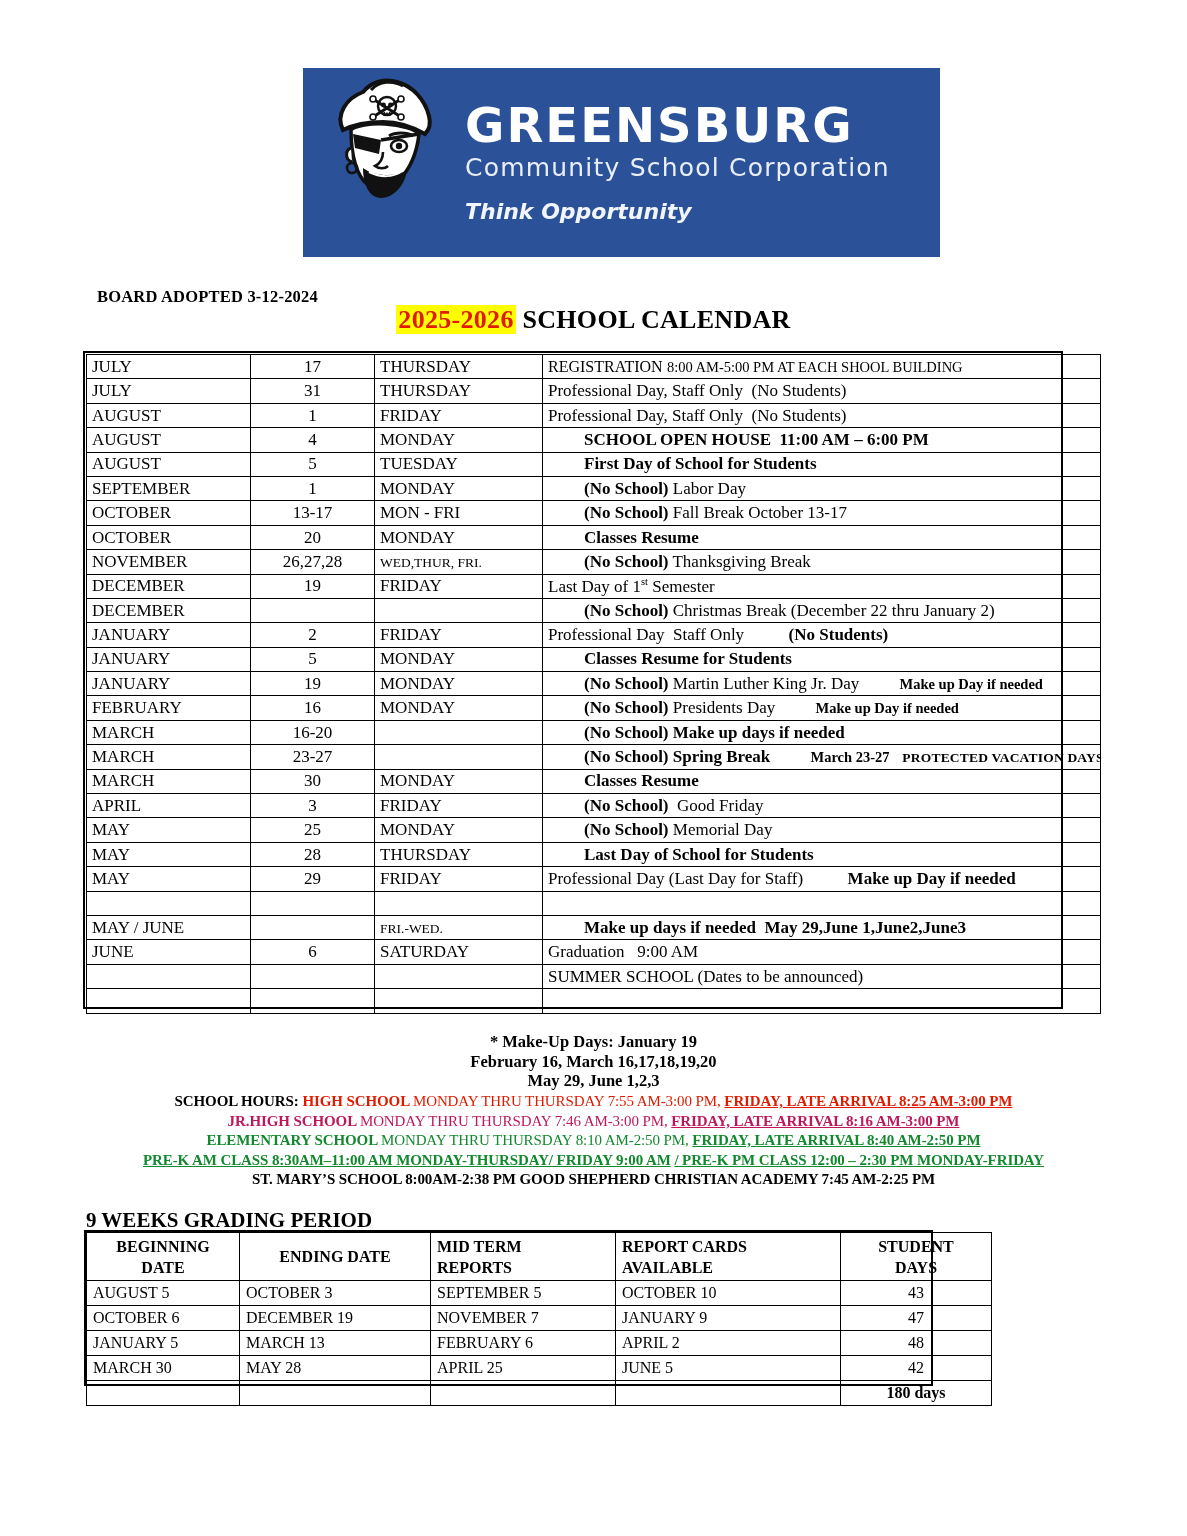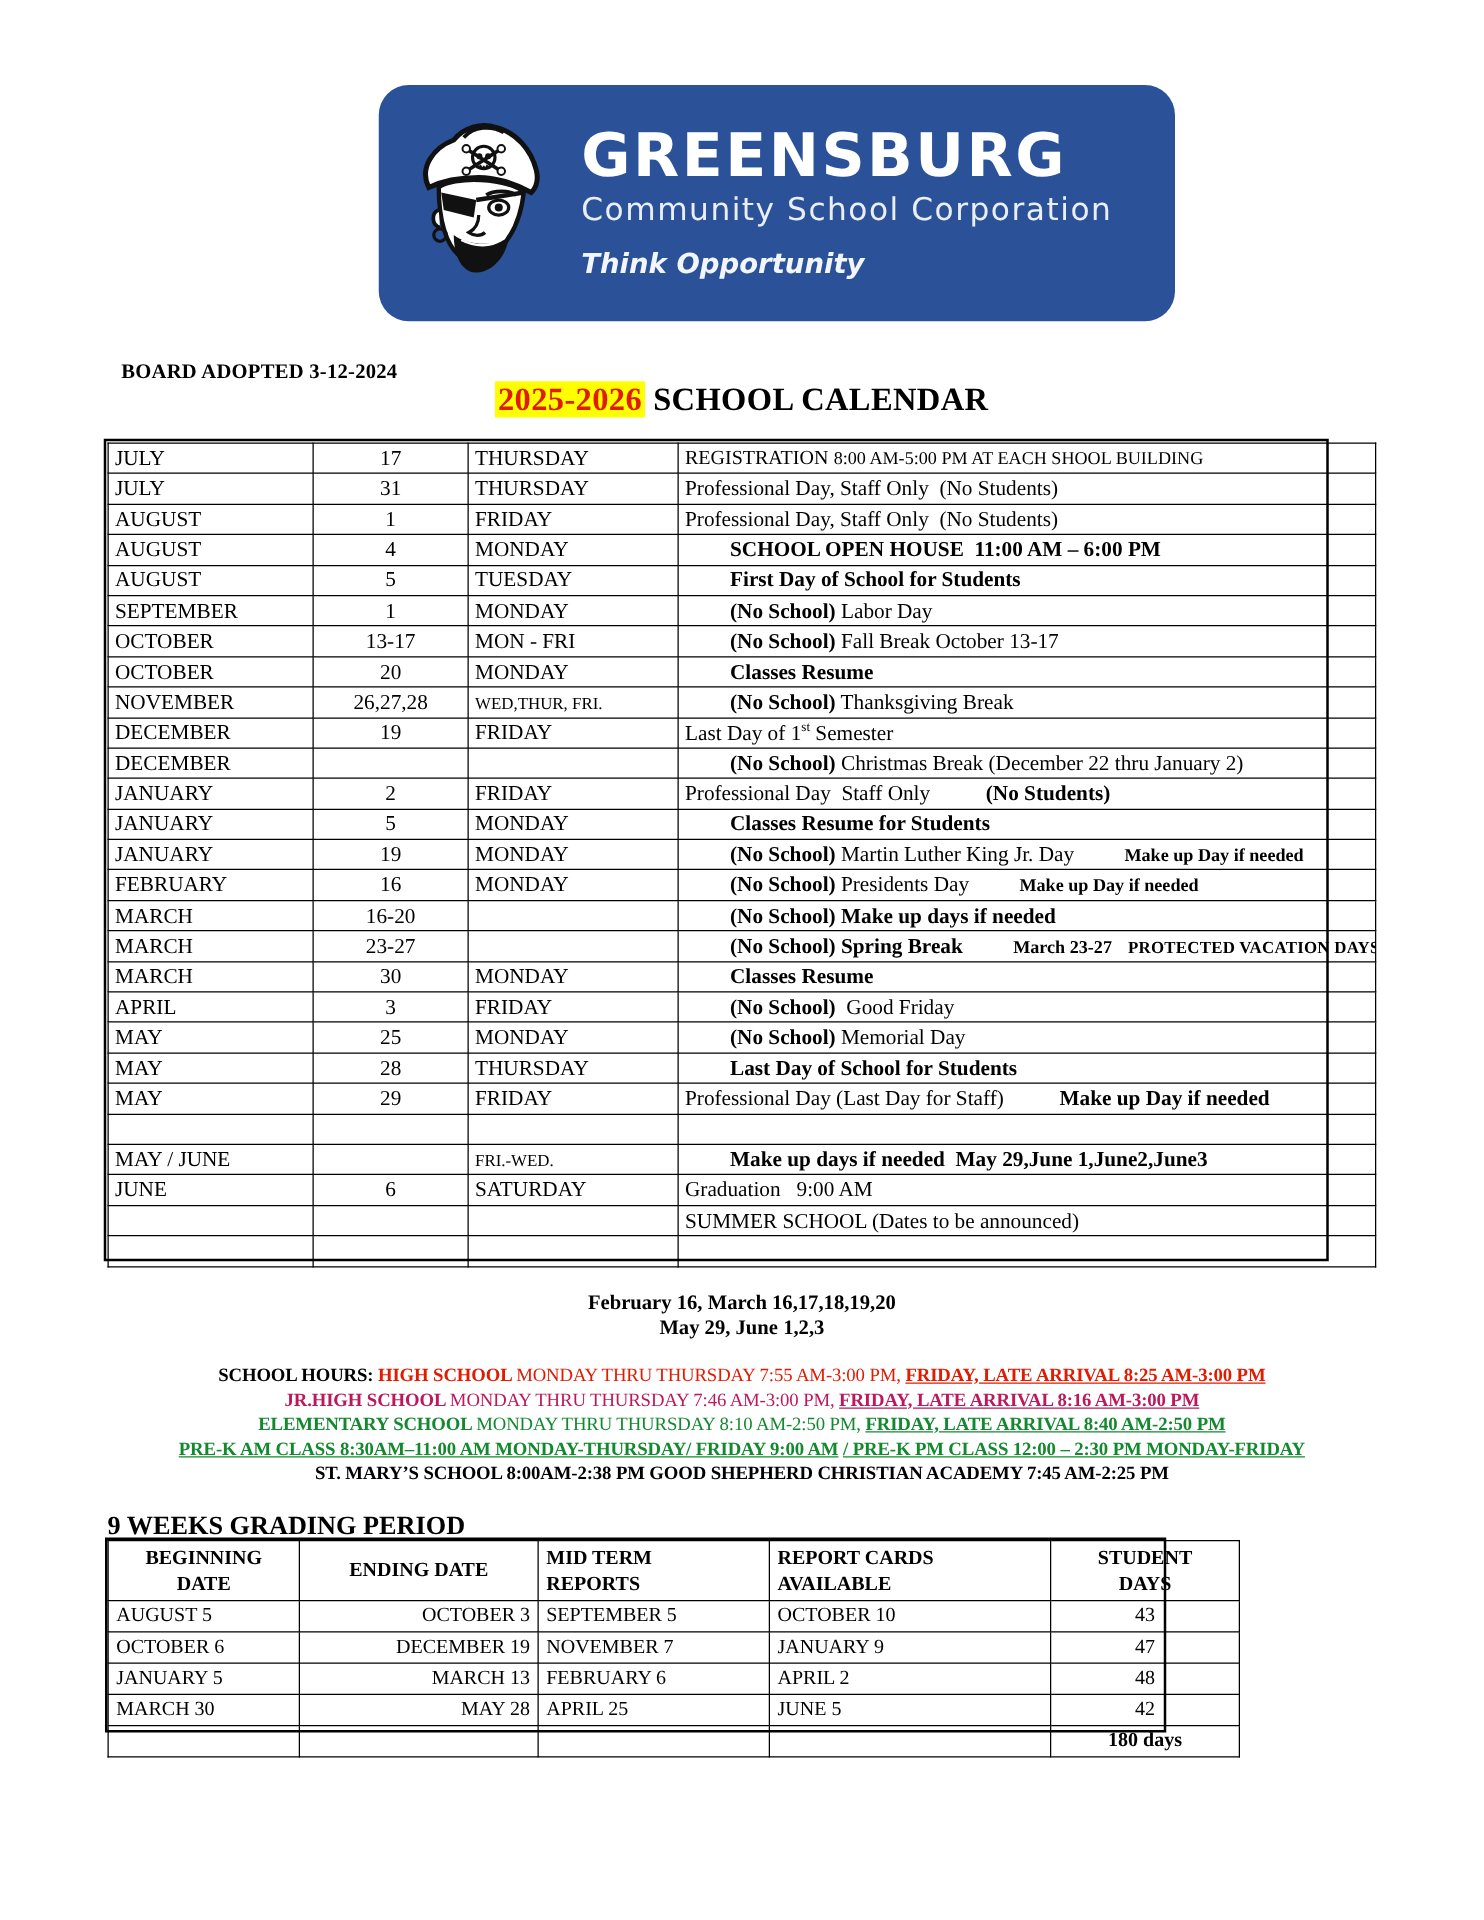--- a/index.html
+++ b/index.html
@@ -18,22 +18,20 @@
 
   
   .banner {
     position: absolute;
     left: 303px;
     top: 68px;
     width: 637px;
     height: 189px;
     background: #2b5299;
     display: flex;
-    align-items: center;
-    border-radius: 24px;
   }
   .mascot {
     width: 120px;
     height: 150px;
     margin-left: 22px;
     flex: 0 0 auto;
   }
   .banner-text {
     margin-left: 20px;
     display: flex;
@@ -182,21 +180,21 @@
   table.grade td {
     border: 1px solid #000000;
     font-size: 16px;
     padding: 1px 6px;
     height: 22px;
     vertical-align: middle;
     white-space: nowrap;
     overflow: hidden;
   }
   table.grade .g1 { width: 140px; }
-  table.grade .g2 { width: 178px; text-align: right; }
+  table.grade .g2 { width: 178px; }
   table.grade .g3 { width: 172px; }
   table.grade .g4 { width: 212px; }
   table.grade .g5 { width: 138px; text-align: center; }
   table.grade .hdr {
     font-weight: 700;
     height: 45px;
     line-height: 21px;
   }
   table.grade .hdr.ctr { text-align: center; }
   .grade-frame {
@@ -421,20 +419,21 @@
         <td class="c-month"></td>
         <td class="c-day"></td>
         <td class="c-dow"></td>
         <td class="c-desc"></td>
       </tr>
     </tbody>
 </table>
 <div class="outer-frame"></div>
 
 <div class="makeup">
+  <div>* Make-Up Days:   January 19</div>
   <div>February 16, March 16,17,18,19,20</div>
   <div>May 29, June 1,2,3</div>
 </div>
 
 <div class="hours">
   <div class="row">
     <span class="hrs-black">SCHOOL HOURS:</span>
     <span class="hrs-red">HIGH SCHOOL</span>
     <span class="hrs-red nrm">MONDAY THRU THURSDAY  7:55 AM-3:00 PM,</span>
     <span class="hrs-red u">FRIDAY, LATE ARRIVAL 8:25 AM-3:00 PM</span>

